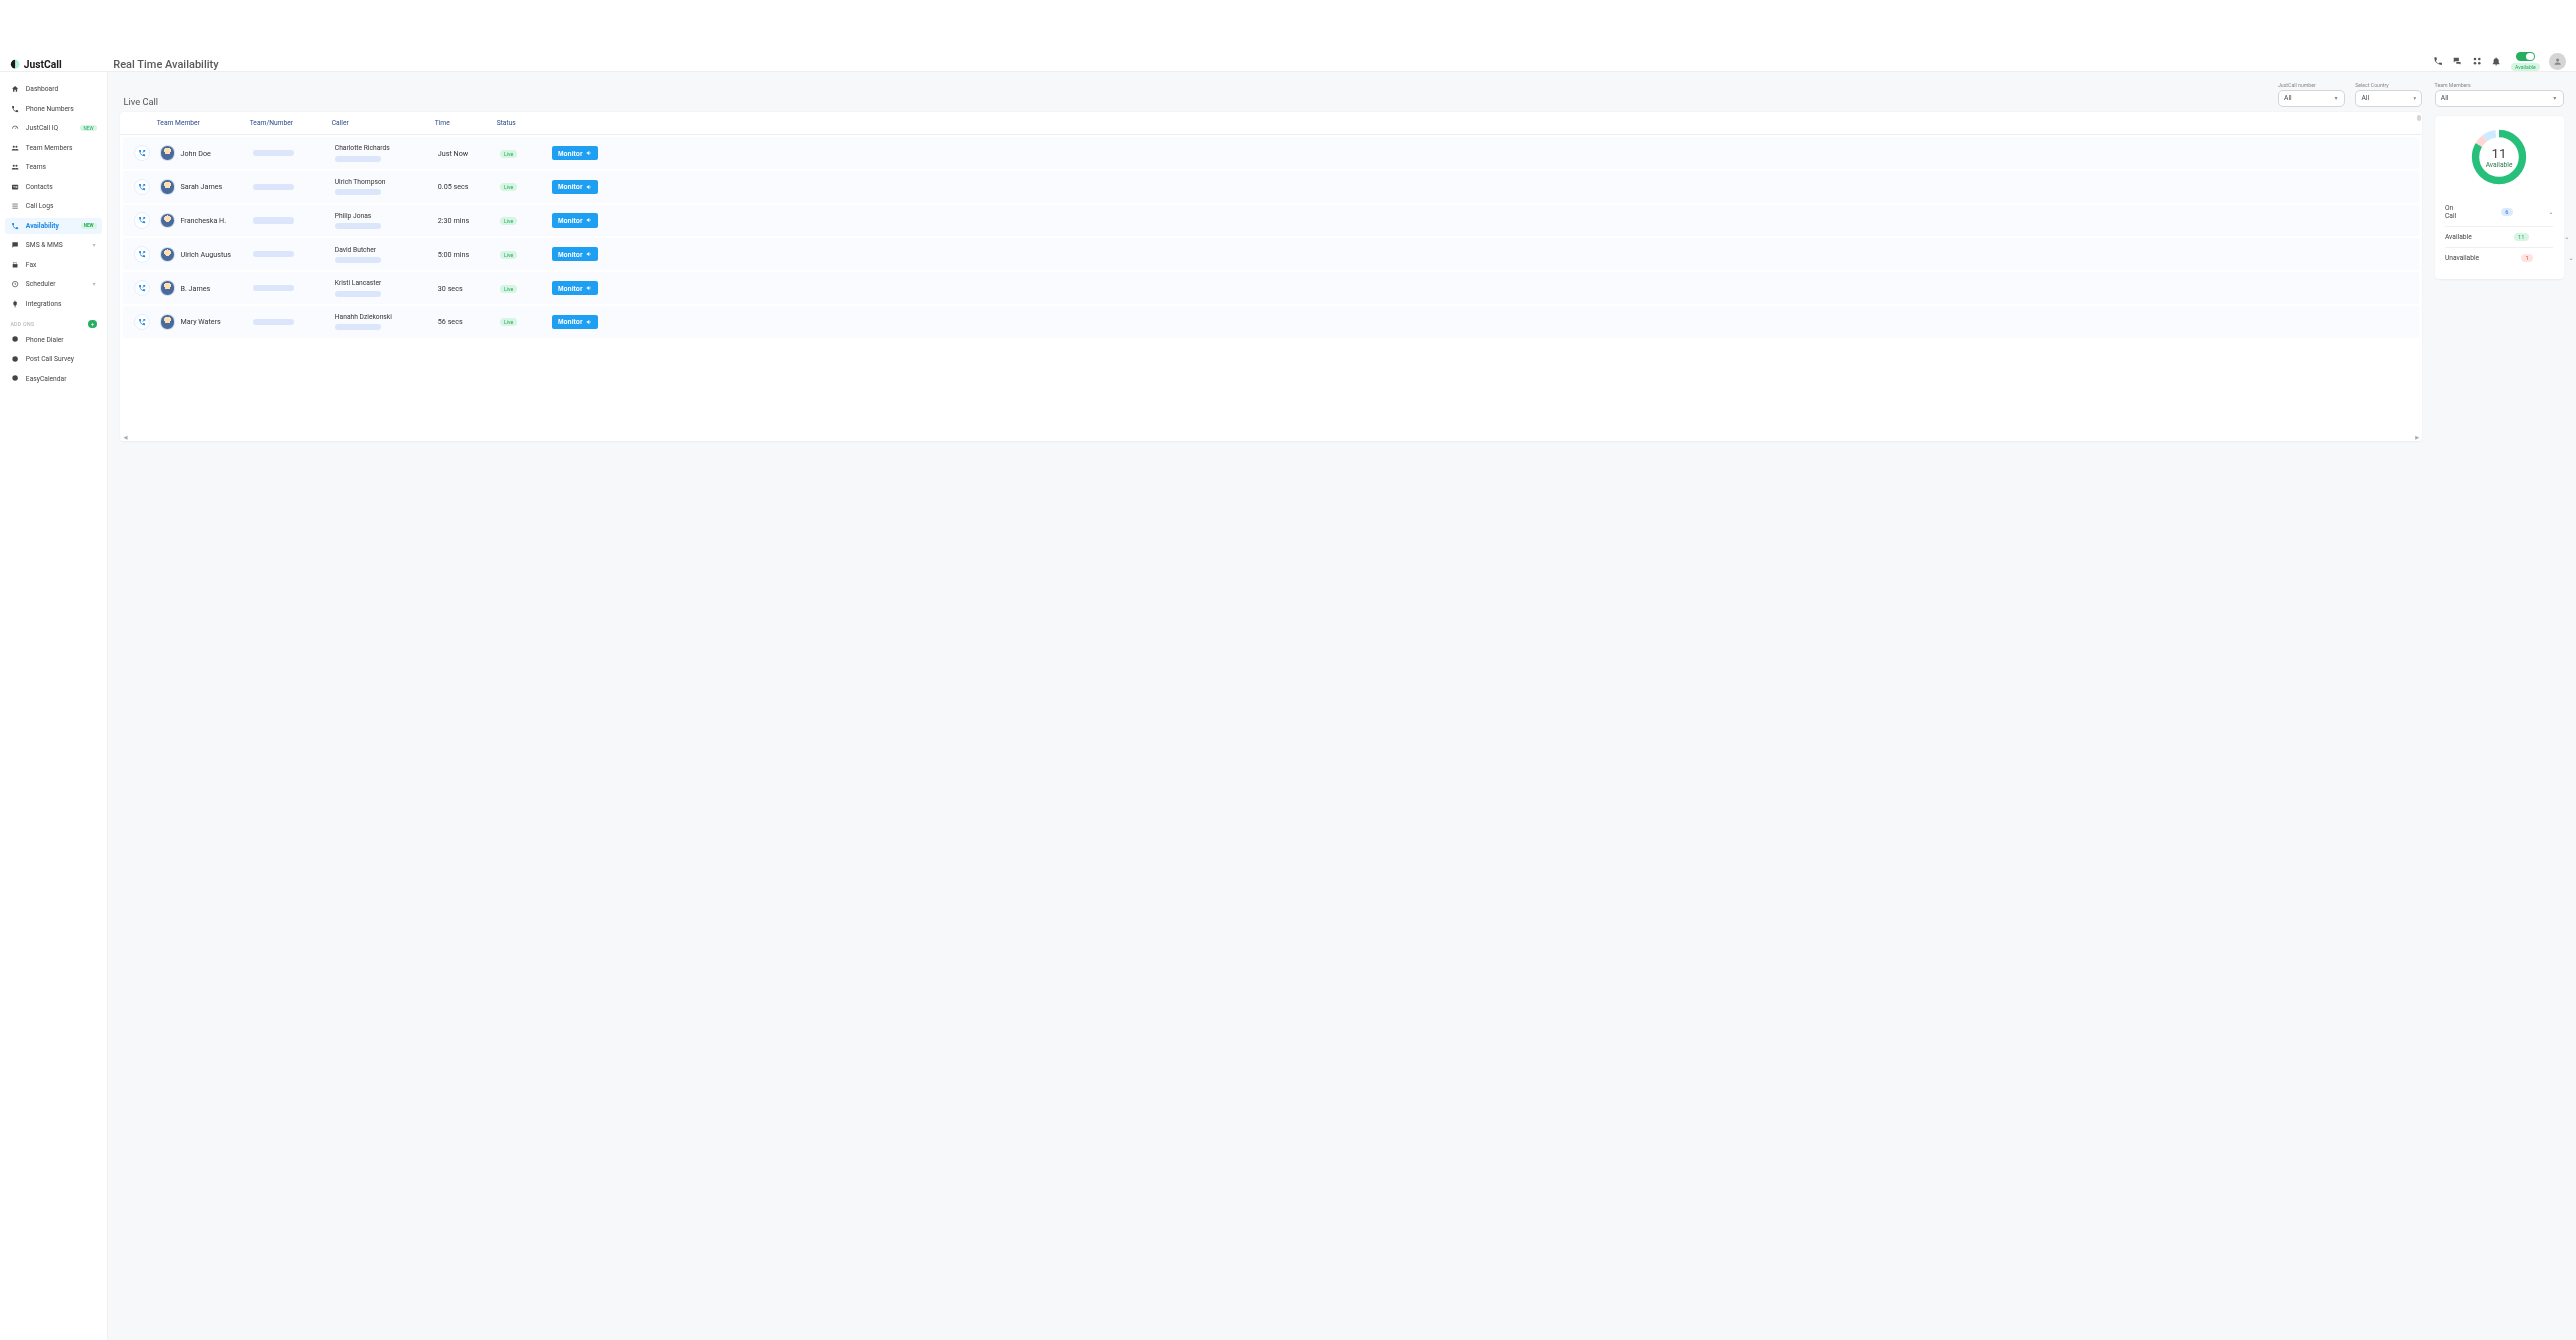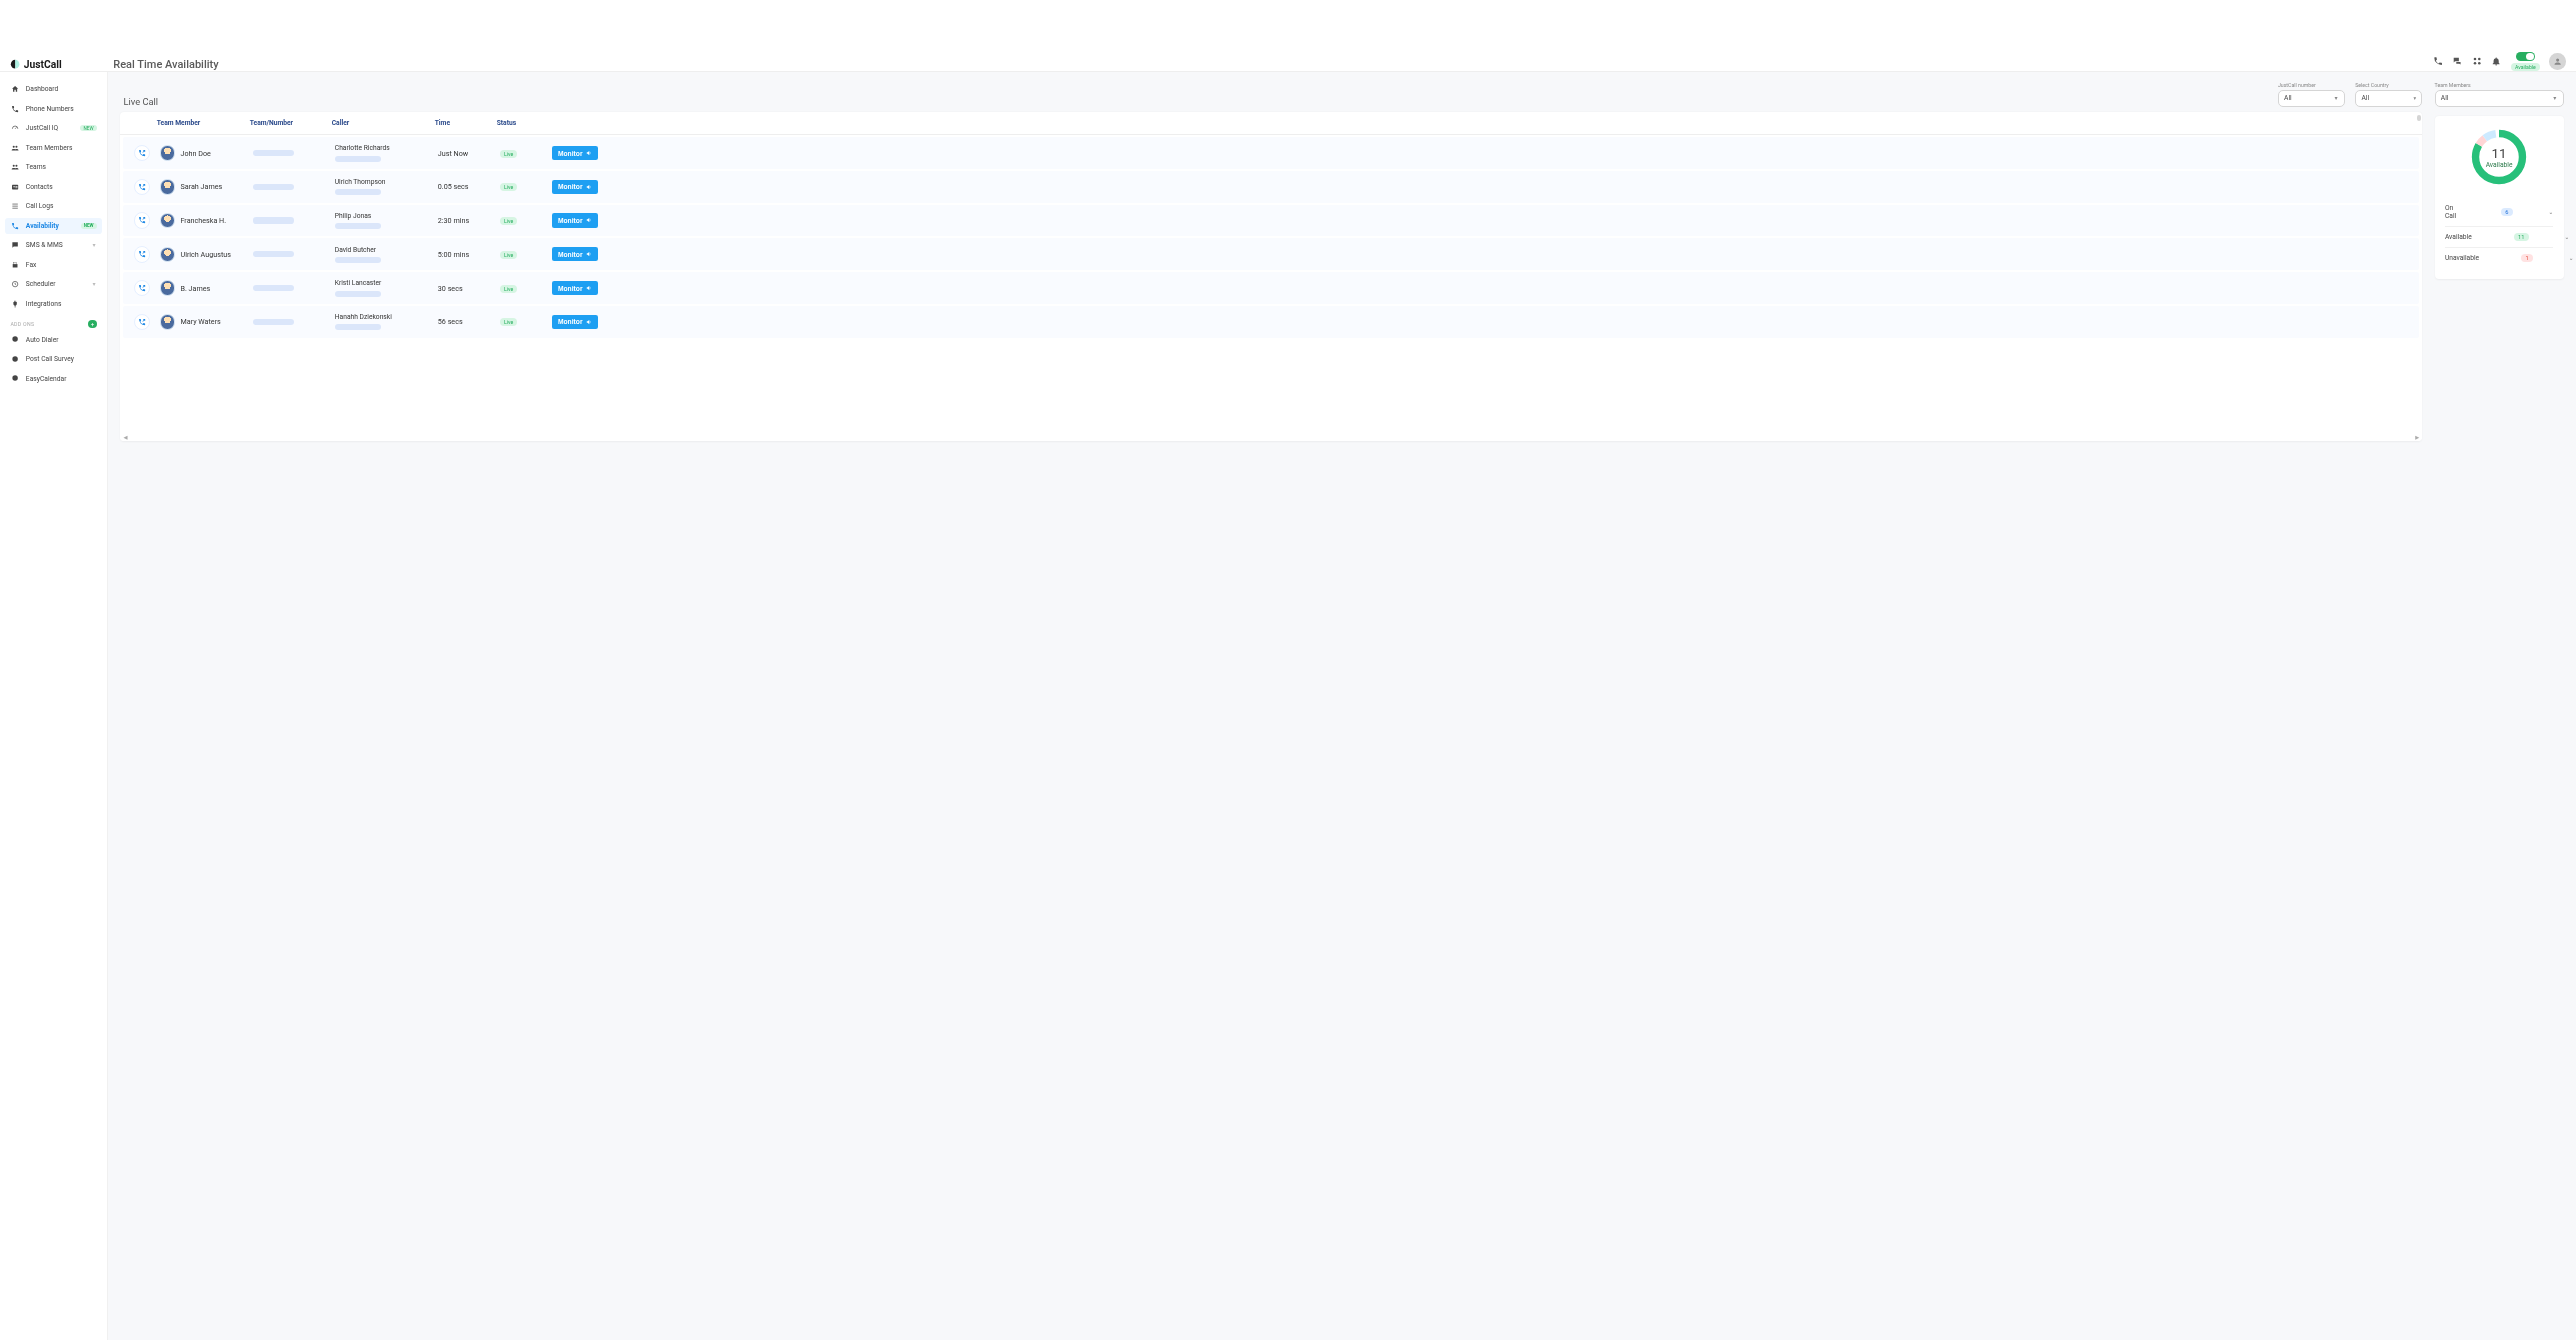--- a/index.html
+++ b/index.html
@@ -30,21 +30,21 @@
 .main { flex:1; background:#f7f8fa; padding:10.3px 12.4px; overflow:auto; display:flex; gap:12.4px; align-items:flex-start; }
 .call-panel { flex:1; min-width:0; }
 .filter-row { display:flex; justify-content:flex-end; gap:10.3px; margin-bottom:5.2px; align-items:flex-end; }
 .section-title { font-size:9.3px; color:#555; margin-right:auto; padding-left:3.1px; }
 .filter { display:flex; flex-direction:column; gap:2.1px; }
 .filter-label { font-size:5.2px; color:#888; }
 .select { border:0.5px solid #d5d5d5; background:#fff; padding:3.1px 5.2px; border-radius:5px; min-width:67px; display:flex; align-items:center; justify-content:space-between; cursor:pointer; font-size:6.7px; color:#444; }
 .select .chev { font-size:5.2px; color:#888; }
 
 .table-card { background:#fff; border-radius:4.1px; box-shadow:0 0.5px 2.1px rgba(0,0,0,0.05); overflow:hidden; position:relative; }
-.thead { display:flex; padding:7.2px 10.3px; font-weight:700; color:#2b4a8b; font-size:6.7px; border-bottom:0.5px solid #eee; }
+.thead { display:flex; padding:7.2px 10.3px; font-weight:400; color:#2b4a8b; font-size:6.7px; border-bottom:0.5px solid #eee; }
 .col-icon { width:26px; }
 .col-member { width:93px; display:flex; align-items:center; gap:5.2px; }
 .col-team { width:82px; }
 .col-caller { width:103px; }
 .col-time { width:62px; }
 .col-status { width:52px; }
 .col-action { width:62px; }
 .trow { display:flex; align-items:center; padding:7.2px 10.3px; background:#f9fbff; margin:2.1px 3.1px; border-radius:2.1px; }
 .call-dir-icon { width:16.5px; height:16.5px; border-radius:50%; background:#fff; display:flex; align-items:center; justify-content:center; border:0.5px solid #e5efff; }
 .call-dir-icon svg { width:8.2px; height:8.2px; color:#1e88e5; }
@@ -239,21 +239,21 @@
       <span>ADD ONS</span>
       <span class="side-add">+</span>
     </div>
     <div id="side-addons">
         <div class="side-item">
           <span class="icon">
             <svg viewBox="0 0 24 24" width="8.2" height="8.2" fill="currentColor">
               <circle cx="12" cy="12" r="8"></circle>
             </svg>
           </span>
-          <span>Auto Dialer</span>
+          <span>Phone Dialer</span>
         </div>
         <div class="side-item">
           <span class="icon">
             <svg viewBox="0 0 24 24" width="8.2" height="8.2" fill="currentColor">
               <circle cx="12" cy="12" r="8"></circle>
             </svg>
           </span>
           <span>Post Call Survey</span>
         </div>
         <div class="side-item">

